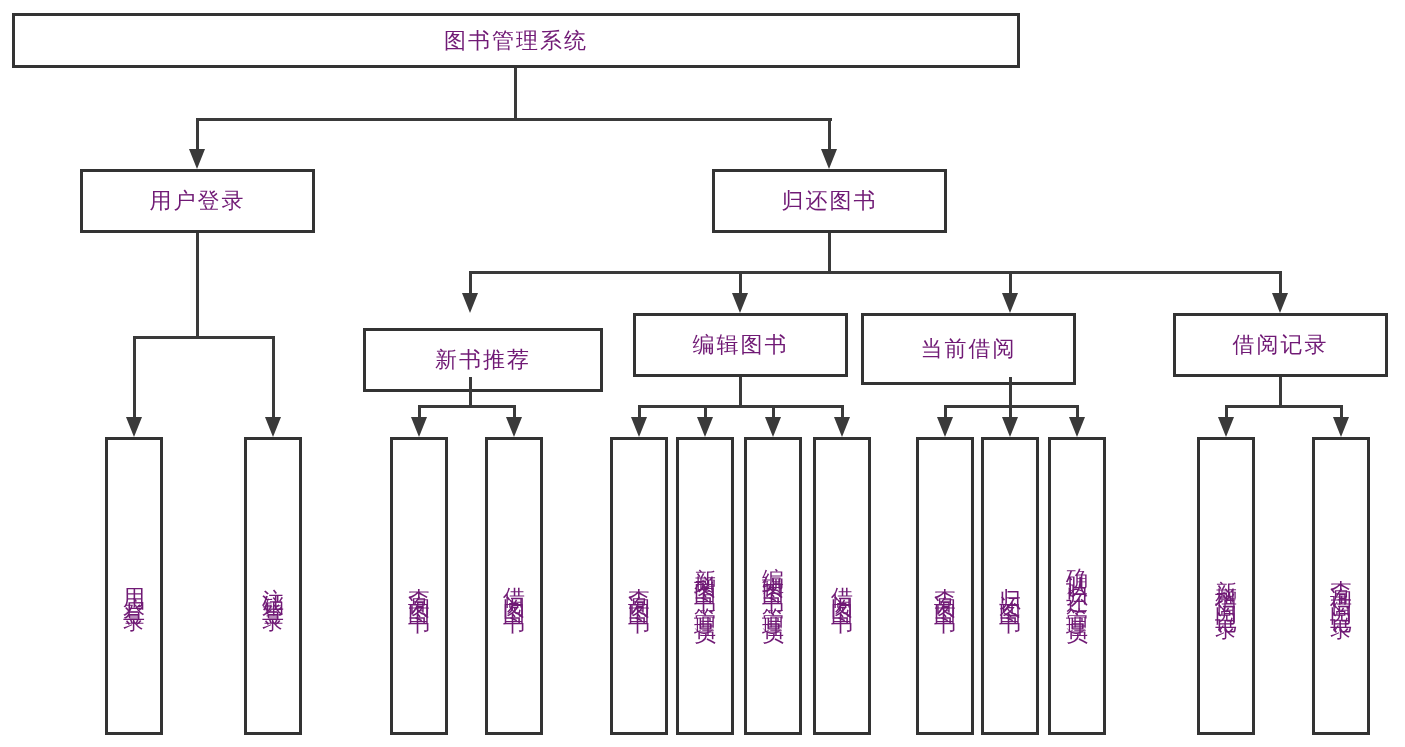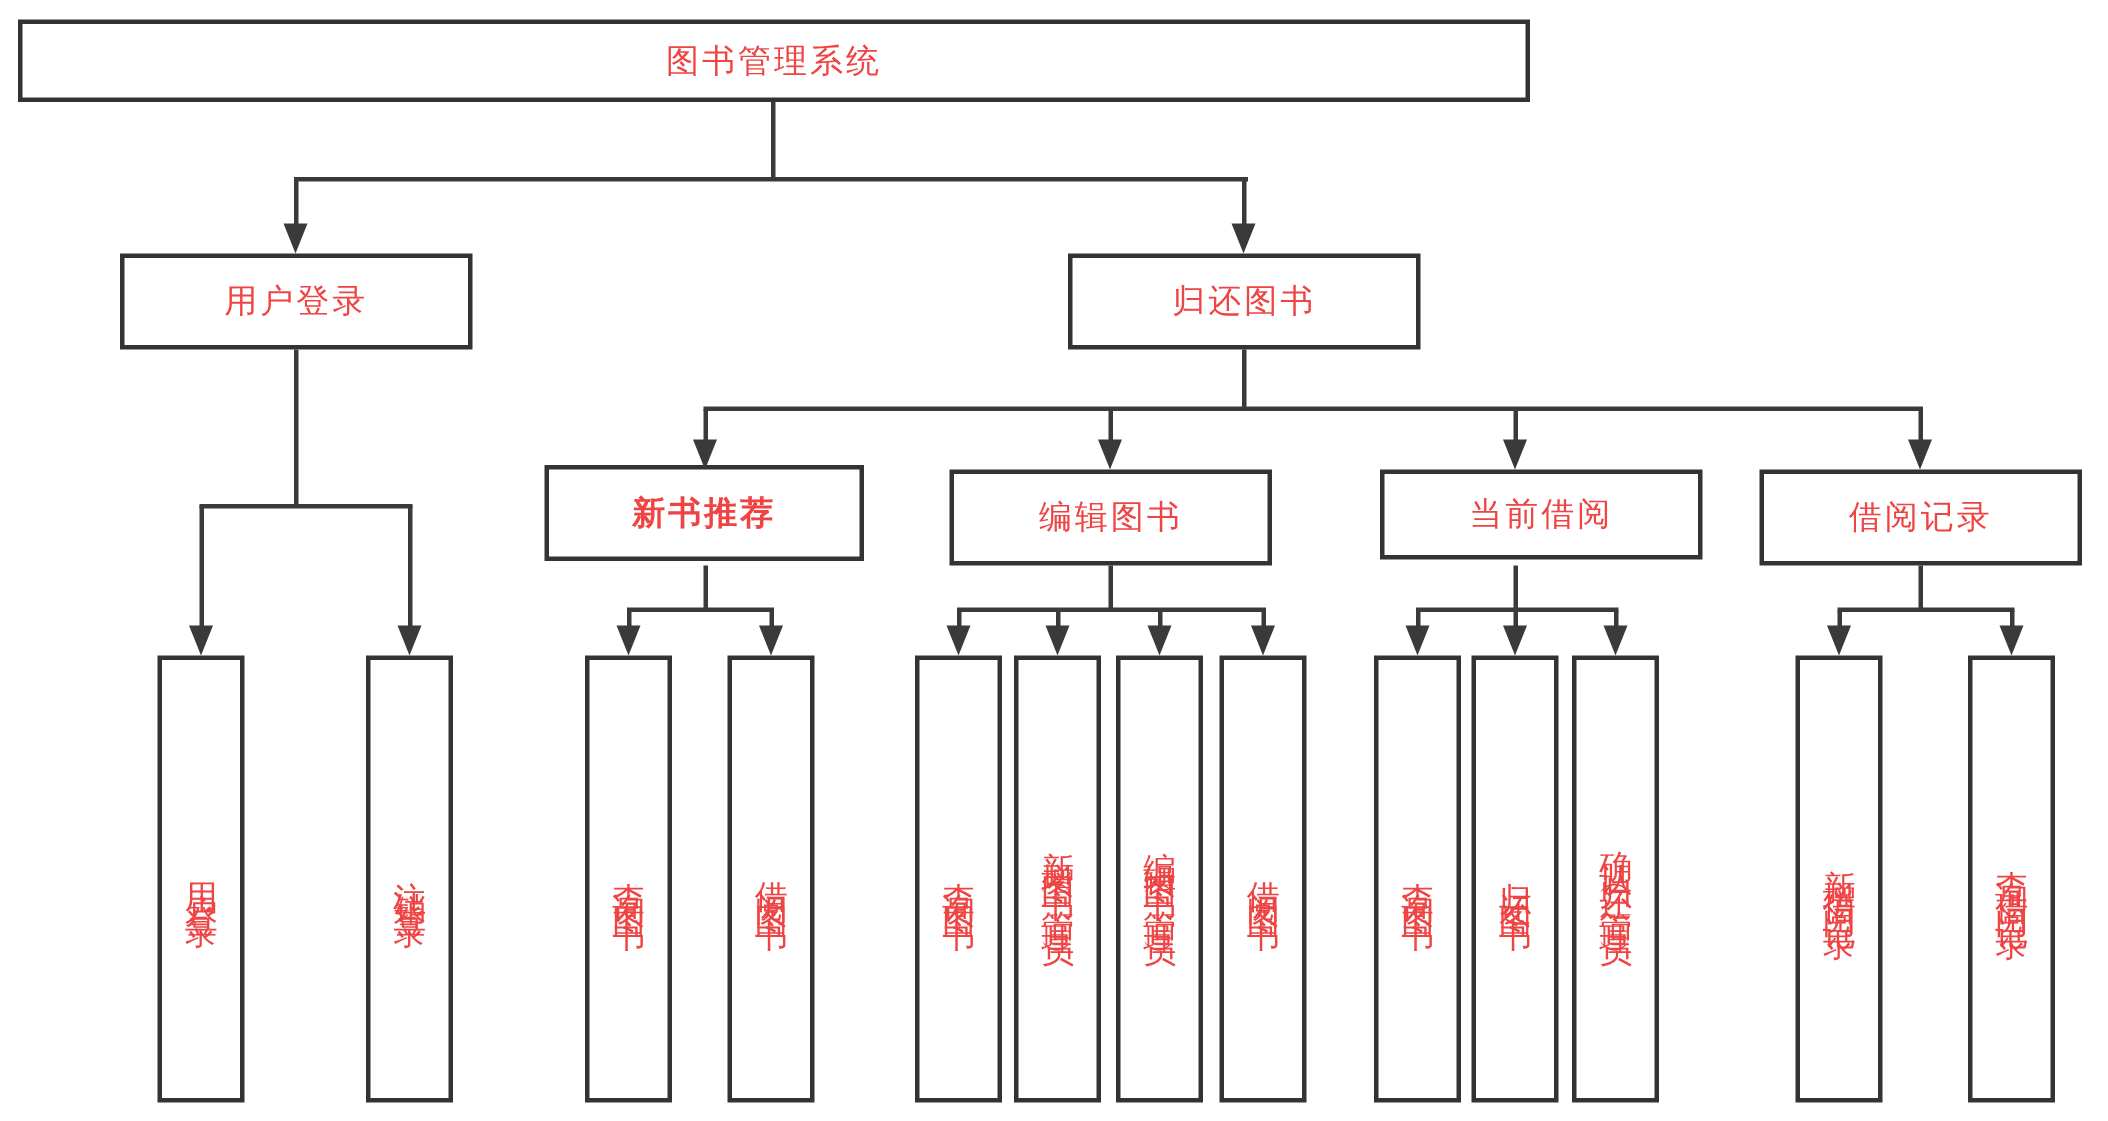--- a/index.html
+++ b/index.html
@@ -1,19 +1,19 @@
 <!DOCTYPE html>
 <html><head>
 <meta charset="utf-8">
 <style>
   html,body{margin:0;padding:0;background:#fff;}
   #stage{position:relative;width:1405px;height:747px;background:#fff;overflow:hidden;
          font-family:"Liberation Sans","DejaVu Sans",sans-serif;}
   .bx{position:absolute;box-sizing:border-box;background:#fff;border:3px solid #333;
-      display:flex;align-items:center;justify-content:center;color:#ef4444;}
+      display:flex;align-items:center;justify-content:center;color:#701a75;}
   .hb{font-size:22px;letter-spacing:2px;white-space:nowrap;}
   .vb{width:58px;top:437px;height:298px;font-size:22px;}
   .vb .vt{writing-mode:vertical-rl;text-orientation:mixed;letter-spacing:8px;line-height:1.1;}
   .vl{position:absolute;width:3px;background:#3a3a3a;}
   .hl{position:absolute;height:3px;background:#3a3a3a;}
   .ar{position:absolute;width:0;height:0;border-left:8px solid transparent;
       border-right:8px solid transparent;border-top:20px solid #3a3a3a;}
   .wm{position:absolute;top:715px;right:16px;font-size:21px;color:#b0b0b0;opacity:.92;
       letter-spacing:1px;z-index:5;white-space:nowrap;}
 </style>
@@ -26,27 +26,27 @@
     <span>图书管理系统</span>
   </div>
 
   <div class="bx hb" style="left:80px;top:169px;width:235px;height:64px;">
     <span>用户登录</span>
   </div>
   <div class="bx hb" style="left:712px;top:169px;width:235px;height:64px;">
     <span>归还图书</span>
   </div>
 
-  <div class="bx hb" style="left:363px;top:310px;width:213px;height:64px;font-weight:bold;">
+  <div class="bx hb" style="left:363px;top:328px;width:240px;height:64px;">
     <span>新书推荐</span>
   </div>
   <div class="bx hb" style="left:633px;top:313px;width:215px;height:64px;">
     <span>编辑图书</span>
   </div>
-  <div class="bx hb" style="left:920px;top:313px;width:215px;height:60px;">
+  <div class="bx hb" style="left:861px;top:313px;width:215px;height:72px;">
     <span>当前借阅</span>
   </div>
   <div class="bx hb" style="left:1173px;top:313px;width:215px;height:64px;">
     <span>借阅记录</span>
   </div>
 
   <div class="bx vb" style="left:105px;">
     <span class="vt">用户登录</span>
   </div>
   <div class="bx vb" style="left:244px;">

